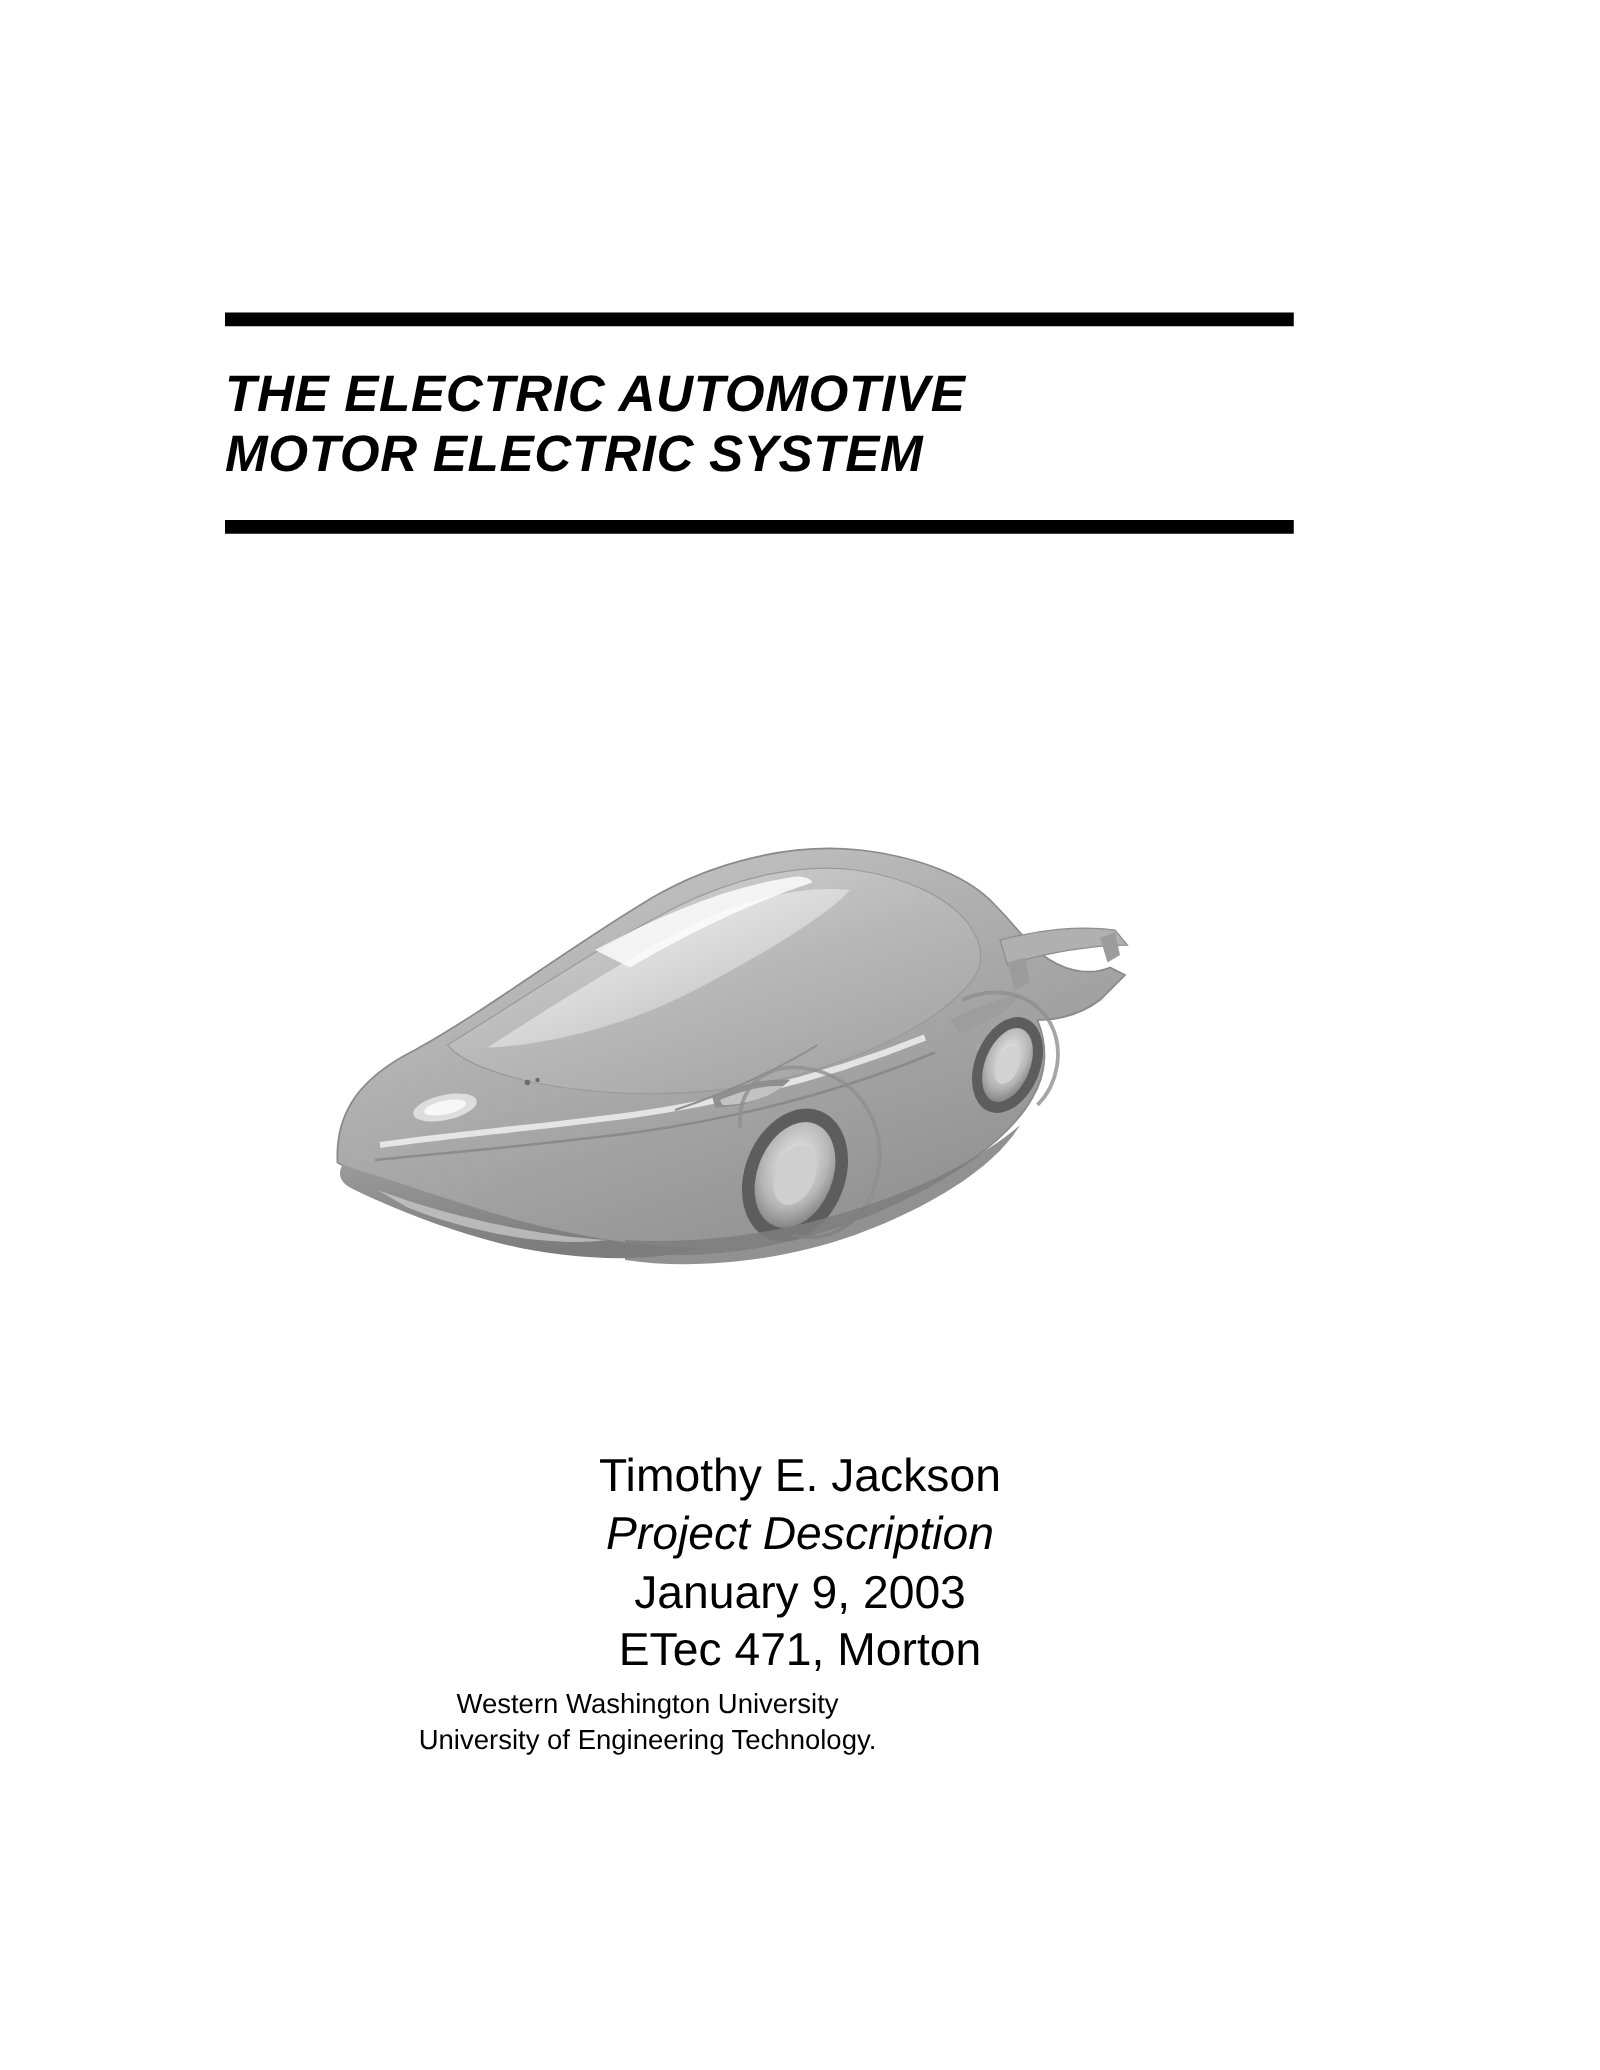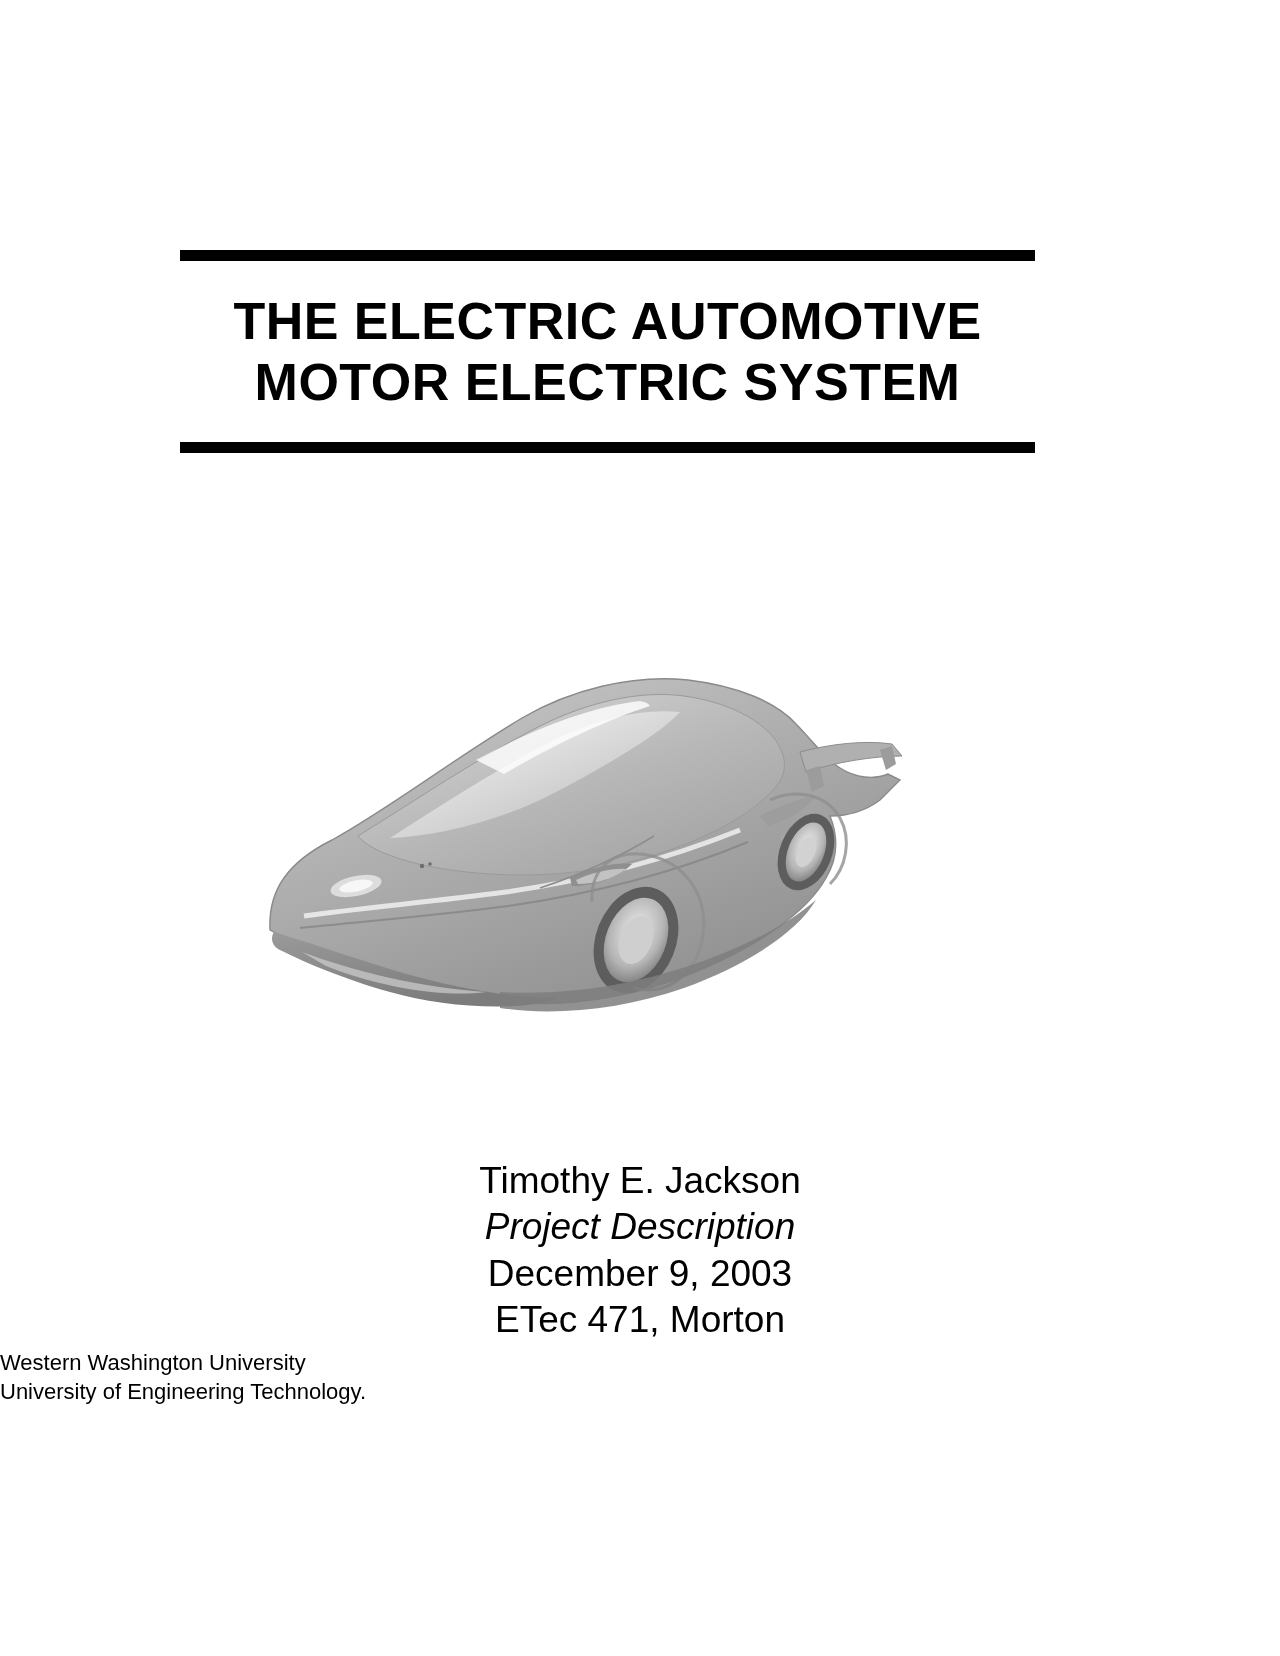--- a/index.html
+++ b/index.html
@@ -30,27 +30,27 @@
     width: 855px;
   }
   .rule {
     width: 100%;
     height: 11px;
     background: #000000;
   }
   .rule-top { margin-bottom: 0; }
   .rule-bottom { margin-top: 0; }
   .title-text {
-    text-align: center;
-    font-size: 52px;
+    font-size: 41px;
     font-weight: bold;
     letter-spacing: 0.5px;
     line-height: 1.18;
     padding: 30px 0 28px 0;
     text-transform: none;
+    font-style: italic;
   }
   .title-line { display: block; white-space: nowrap; }
 
   
   .car-figure {
     position: absolute;
     left: 240px;
     top: 640px;
     width: 680px;
     height: 390px;
@@ -69,20 +69,21 @@
     font-size: 37px;
     line-height: 1.25;
     color: #000;
   }
   .byline .line.italic { font-style: italic; text-align: center; }
   .affiliation {
     position: absolute;
     left: 0;
     top: 1348px;
     width: 1036px;
+    text-align: center;
   }
   .affiliation .line {
     font-size: 22px;
     line-height: 1.32;
   }
 </style>
 </head>
 <body>
 
 <div class="page">
@@ -177,21 +178,21 @@
       <path d="M530,160 C556,148 586,154 600,178 C612,200 606,228 590,244" fill="none" stroke="#8e8e8e" stroke-width="3" opacity="0.8"></path>
 
       <path d="M260,352 C330,356 400,344 466,320 C510,304 548,284 576,260
                C556,294 504,326 444,348 C382,370 312,376 260,368 Z" fill="#7e7e7e" opacity="0.85"></path>
     </svg>
   </div>
 
   <div class="byline">
     <div class="line">Timothy E. Jackson</div>
     <div class="line italic">Project Description</div>
-    <div class="line">December 9, 2003</div>
+    <div class="line">January 9, 2003</div>
     <div class="line">ETec 471, Morton</div>
   </div>
 
   <div class="affiliation">
     <div class="line">Western Washington University</div>
     <div class="line">University of Engineering Technology.</div>
   </div>
 
 </div>
 

